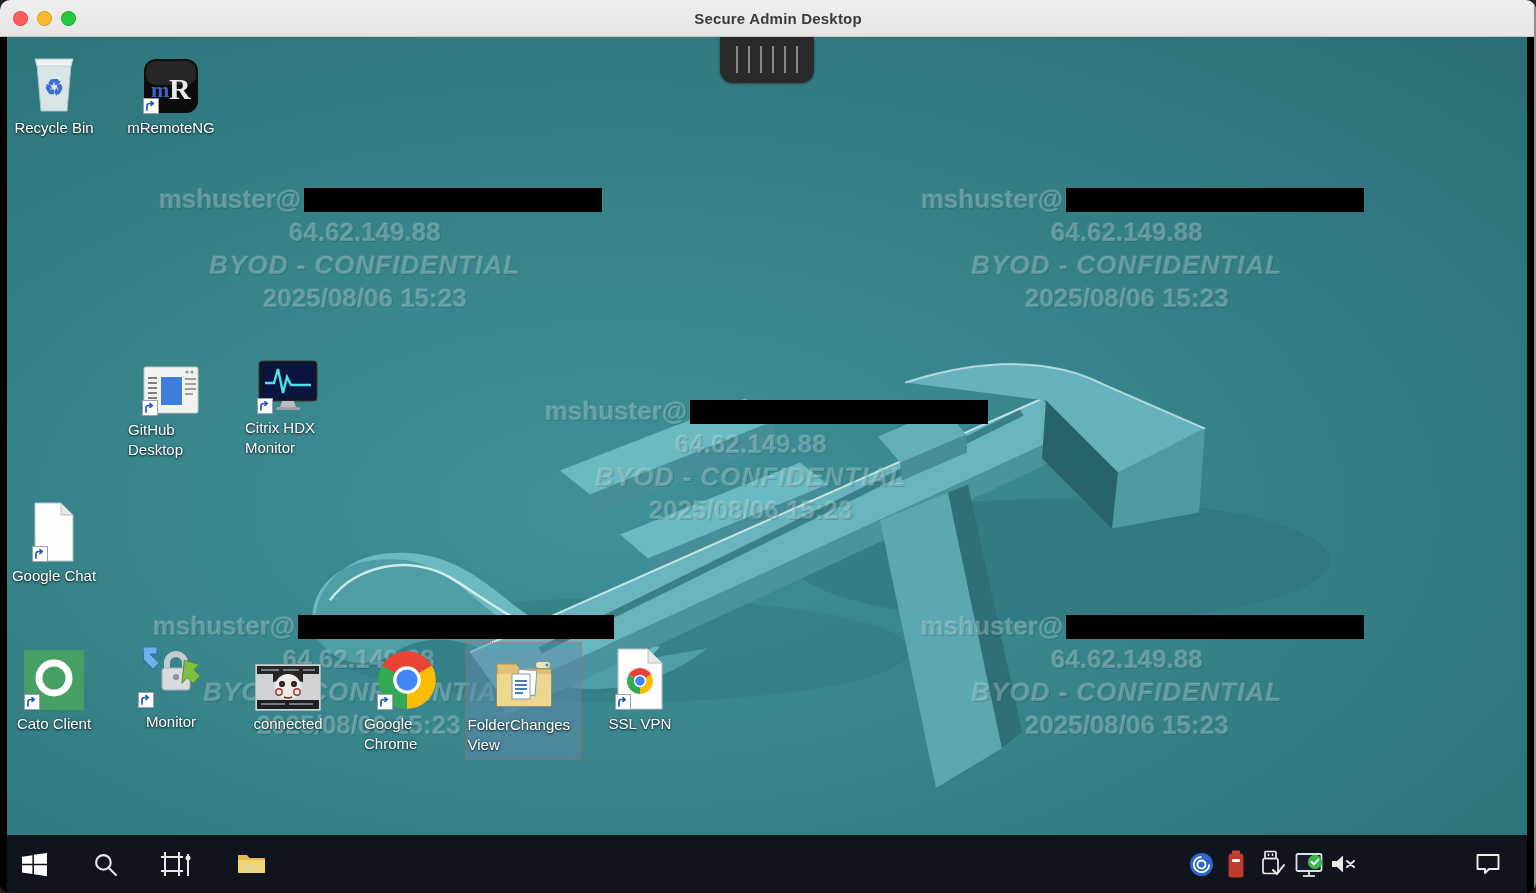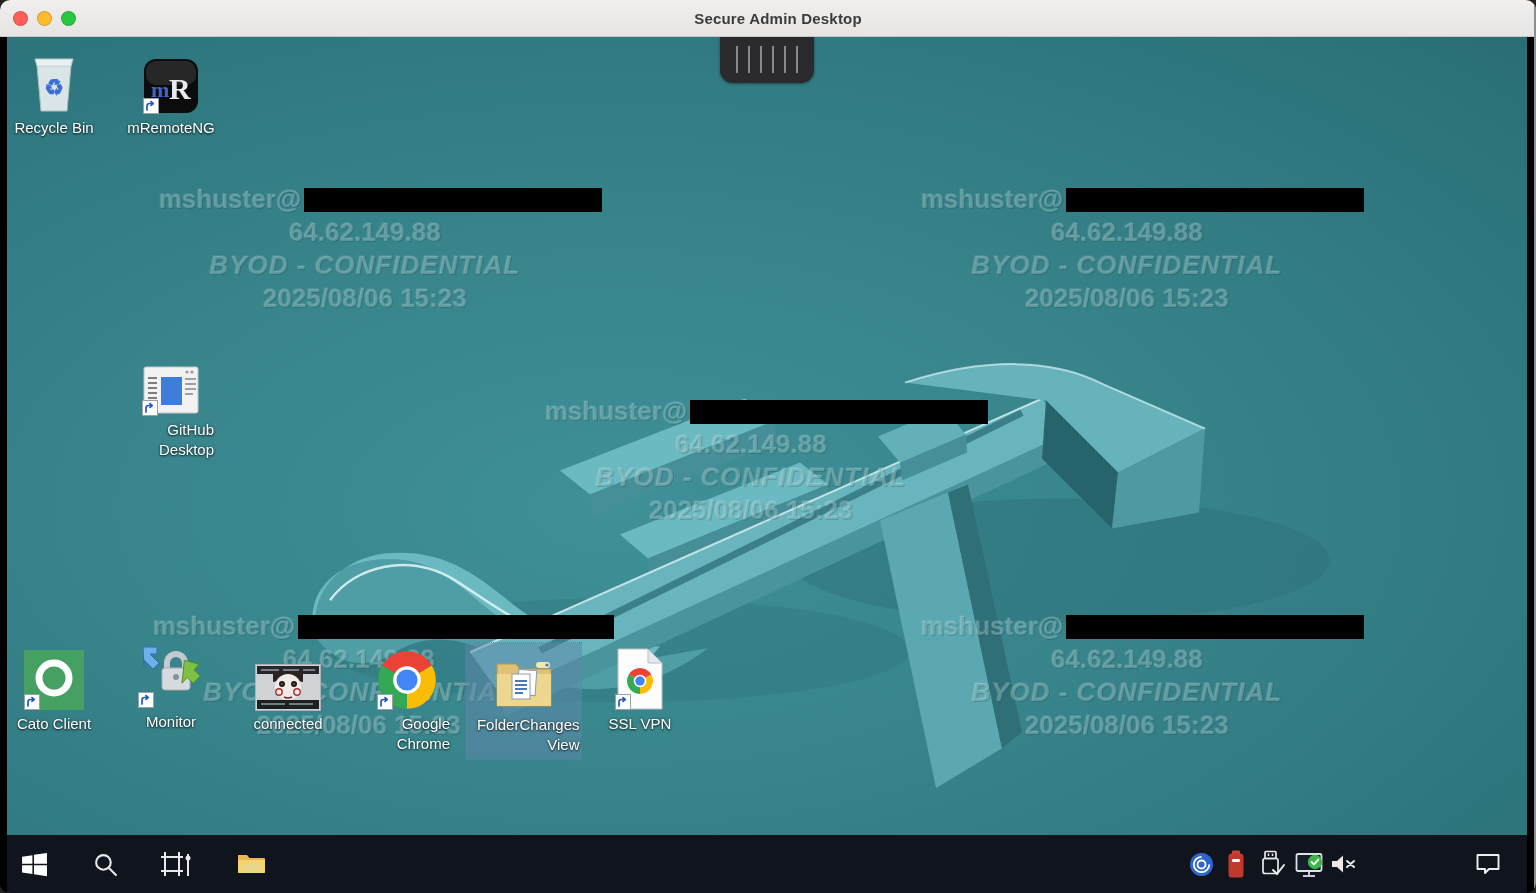--- a/index.html
+++ b/index.html
@@ -30,21 +30,21 @@
     color:rgba(198,230,232,.30);z-index:5;
     text-shadow:1px 1px 0 rgba(20,60,65,.22), -1px -1px 0 rgba(235,255,255,.10);}
   .wm .conf{font-style:italic;letter-spacing:1px;}
   .wm .userline{white-space:nowrap;text-align:center;}
   .redact{display:inline-block;width:298px;height:24px;background:#000;vertical-align:-4px;margin-left:3px;}
   .redact.wide{width:316px;}
 
   
   .dicon{position:absolute;width:86px;display:flex;flex-direction:column;align-items:center;z-index:20;cursor:default;}
   .art{height:66px;display:flex;align-items:flex-end;justify-content:center;position:relative;}
-  .lbl{margin-top:3px;font-size:15px;color:#fff;text-align:right;line-height:1.32;
+  .lbl{margin-top:3px;font-size:15px;color:#fff;text-align:left;line-height:1.32;
     text-shadow:0 1px 2px rgba(0,0,0,.7),0 0 3px rgba(0,0,0,.45);}
   .badge{position:absolute;left:1px;bottom:1px;width:16px;height:16px;background:#fff;
     border:1px solid #98a2ac;box-sizing:border-box;display:flex;align-items:center;justify-content:center;}
   .dicon.selected{width:115px;background:rgba(96,136,170,.52);outline:1px dotted #c4643f;padding:3px 0 4px;}
   .dicon.selected .lbl{word-break:break-all;width:112px;}
 
   
   .taskbar{position:absolute;left:7px;right:9px;bottom:0;height:58px;background:#0f141d;z-index:50;}
   .tb{position:absolute;top:50%;transform:translate(-50%,-50%);display:flex;align-items:center;justify-content:center;
     width:44px;height:44px;}
@@ -191,21 +191,52 @@
           </svg>
           <span class="badge">
             <svg width="12" height="12">
                 <path d="M2,10 L2,6 Q2,3.5 4.5,3.5 L8.2,3.5 M8.2,3.5 L6,1.6 M8.2,3.5 L6,5.4" stroke="#2458c5" stroke-width="1.7" fill="none" stroke-linecap="round"></path>
               </svg>
           </span>
         </div>
         <div class="lbl">GitHub Desktop</div>
       </div>
 
-
+      <div class="dicon" style="left:238px;top:312px">
+        <div class="art">
+          <svg width="64" height="56" viewBox="0 0 64 56">
+            <rect x="3" y="2" width="58" height="40" rx="3" fill="#14161c" stroke="#35383f"></rect>
+            <rect x="6" y="5" width="52" height="34" fill="#0a1540"></rect>
+            <path d="M9,24 L18,24 L22,10 L27,34 L31,18 L35,26 L55,26" stroke="#4fe0e8" stroke-width="2.4" fill="none"></path>
+            <path d="M26,42 L38,42 L40,48 L24,48 Z" fill="#b9bcc1"></path>
+            <rect x="20" y="48" width="24" height="3" rx="1.5" fill="#9ea1a6"></rect>
+          </svg>
+          <span class="badge">
+            <svg width="12" height="12">
+                <path d="M2,10 L2,6 Q2,3.5 4.5,3.5 L8.2,3.5 M8.2,3.5 L6,1.6 M8.2,3.5 L6,5.4" stroke="#2458c5" stroke-width="1.7" fill="none" stroke-linecap="round"></path>
+              </svg>
+          </span>
+        </div>
+        <div class="lbl">Citrix HDX Monitor</div>
+      </div>
+
+      <div class="dicon" style="left:4px;top:460px">
+        <div class="art">
+          <svg width="46" height="62" viewBox="0 0 46 62">
+            <path d="M4,2 L30,2 L42,14 L42,60 L4,60 Z" fill="#fdfdfd" stroke="#b9bfc4"></path>
+            <path d="M30,2 L30,14 L42,14 Z" fill="#e4e7ea" stroke="#b9bfc4"></path>
+          </svg>
+          <span class="badge">
+            <svg width="12" height="12">
+                <path d="M2,10 L2,6 Q2,3.5 4.5,3.5 L8.2,3.5 M8.2,3.5 L6,1.6 M8.2,3.5 L6,5.4" stroke="#2458c5" stroke-width="1.7" fill="none" stroke-linecap="round"></path>
+              </svg>
+          </span>
+        </div>
+        <div class="lbl">Google Chat</div>
+      </div>
 
       <div class="dicon" style="left:4px;top:608px">
         <div class="art">
           <svg width="62" height="62" viewBox="0 0 62 62">
             <rect x="1" y="1" width="60" height="60" fill="#47a063"></rect>
             <circle cx="31" cy="29" r="15" stroke="#ffffff" stroke-width="7" fill="none"></circle>
           </svg>
           <span class="badge">
             <svg width="12" height="12">
                 <path d="M2,10 L2,6 Q2,3.5 4.5,3.5 L8.2,3.5 M8.2,3.5 L6,1.6 M8.2,3.5 L6,5.4" stroke="#2458c5" stroke-width="1.7" fill="none" stroke-linecap="round"></path>

